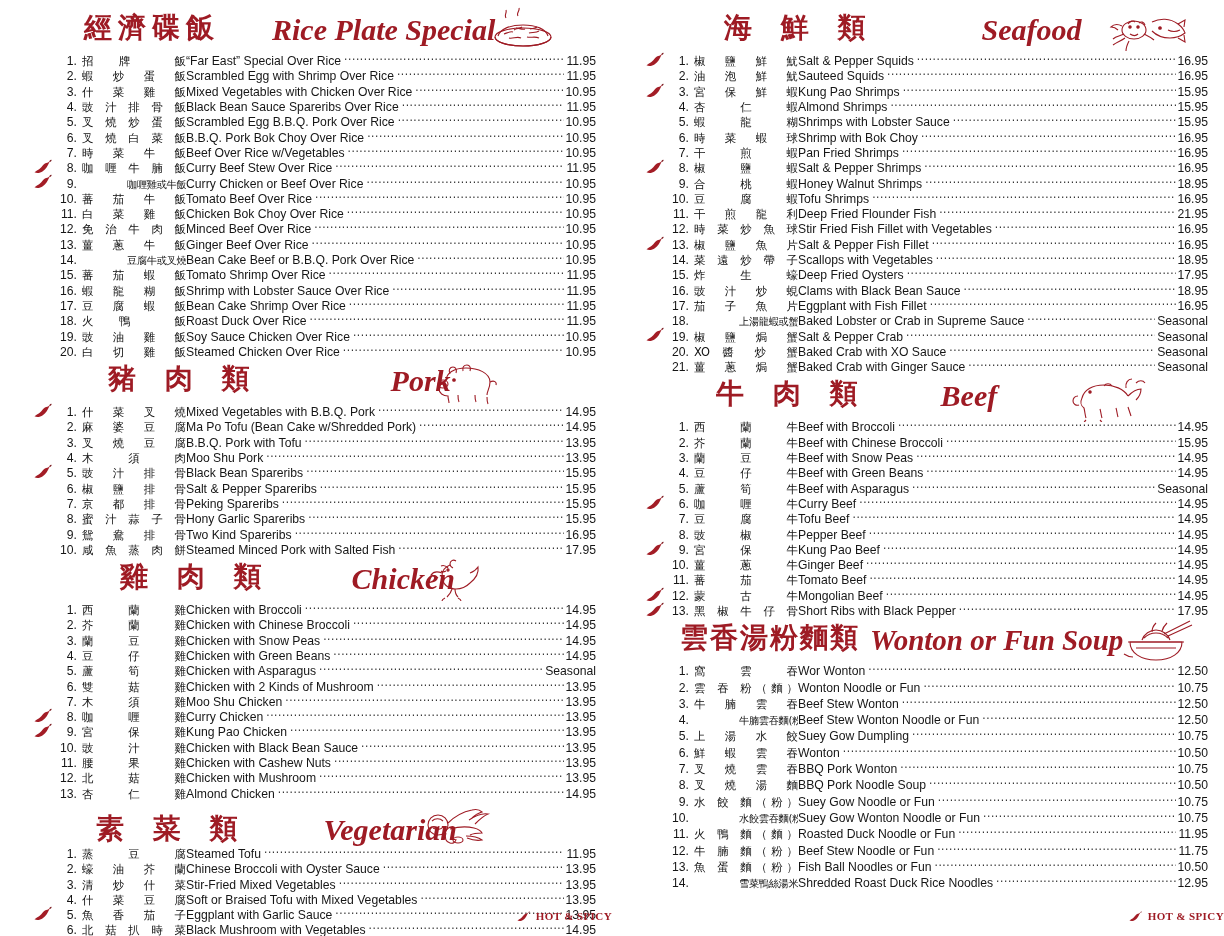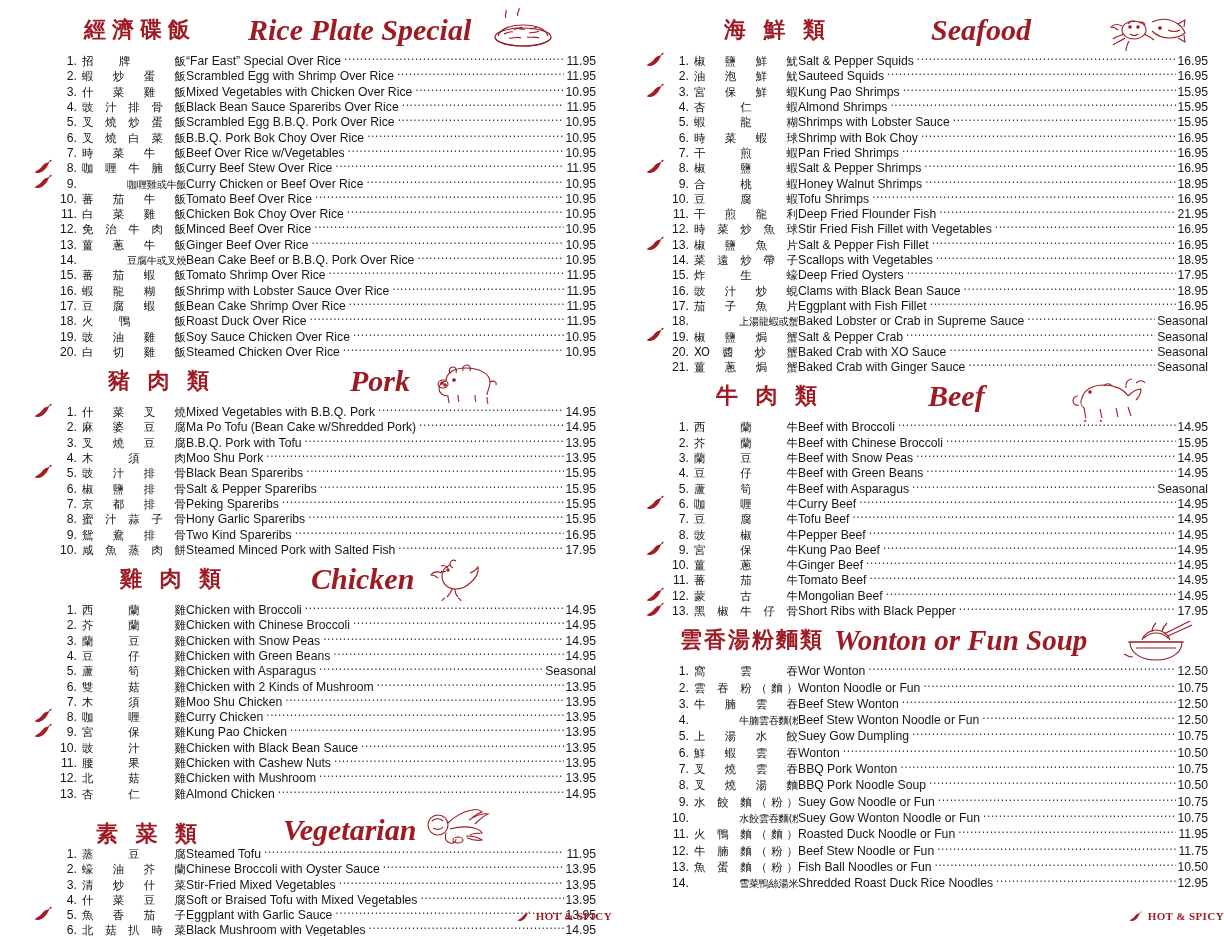--- a/index.html
+++ b/index.html
@@ -25,22 +25,22 @@
   
   .section { position: relative; }
   .sec-head {
     position: relative;
     height: 44px;
     display: flex;
     align-items: center;
   }
   .cn-title {
     color: #9e1b24;
-    font-family: Liberation Serif, serif;
-    font-size: 22px;
+    font-family: Liberation Mono, monospace;
+    font-size: 28px;
     font-weight: 700;
     letter-spacing: 6px;
     line-height: 1;
     white-space: nowrap;
   }
   .en-title {
     color: #9e1b24;
     font-family: "Liberation Serif", serif;
     font-style: italic;
     font-weight: 700;
@@ -591,21 +591,21 @@
             <span class="cn">北菇扒時菜</span>
             <span class="name">Black Mushroom with Vegetables</span>
             <span class="dots"></span>
             <span class="price">14.95</span>
           </div>
         </div>
       </div>
     </div>
   <div class="col col-right">
       <div class="section">
-        <div class="sec-head" style="padding-left: 56px;">
+        <div class="sec-head" style="padding-left: 56px; gap: 10px;">
           <span class="cn-title">海 鮮 類</span>
           <span class="en-title" style="margin-left: 100px;">Seafood</span>
           <span class="deco" style="right: 18px;"><svg viewBox="0 0 110 50" width="110" height="50">
               <g fill="none" stroke="#9e1b24" stroke-width="1.1">
                 <path d="M58 16c8-4 18-4 26 2 4 3 6 6 7 9-4 3-9 5-15 5-7 0-14-3-18-7"></path>
                 <path d="M84 18l7-4-1 7M84 32l7 4-1-7"></path>
                 <circle cx="66" cy="22" r="1.3" fill="#9e1b24"></circle>
                 <path d="M74 24c4 2 8 2 12 0"></path>
                 <ellipse cx="40" cy="24" rx="12" ry="9"></ellipse>
                 <path d="M34 18c2-3 5-4 7-2m4 1c2-2 5-1 6 2"></path>
@@ -794,21 +794,21 @@
             <span class="cn">薑 蔥 焗 蟹</span>
             <span class="name">Baked Crab with Ginger Sauce</span>
             <span class="dots"></span>
             <span class="price">Seasonal</span>
           </div>
         </div>
       </div>
       <div class="section">
         <div class="sec-head" style="padding-left: 48px;">
           <span class="cn-title">牛 肉 類</span>
-          <span class="en-title" style="margin-left: 105px;">Beef</span>
+          <span class="en-title" style="margin-left: 77px;">Beef</span>
           <span class="deco" style="right: 52px;"><svg viewBox="0 0 110 50" width="110" height="50">
               <g fill="none" stroke="#9e1b24" stroke-width="1.1">
                 <path d="M22 26c2-8 10-13 22-13 10 0 20 4 24 11"></path>
                 <path d="M22 26c-2 4-1 8 2 10 1 4 1 7 2 10m14-9c1 3 1 6 2 9m14-10c1 3 1 6 2 9m10-10c1 3 2 6 3 9"></path>
                 <path d="M68 24c4-4 9-7 13-7 0 4-2 8-5 11"></path>
                 <path d="M66 16c-1-5 2-9 6-9m4 4c3-3 7-3 9 0"></path>
                 <path d="M18 24c-3 0-5 2-5 5s3 5 6 4"></path>
                 <circle cx="30" cy="20" r="1.2" fill="#9e1b24"></circle>
                 <path d="M44 14c2-3 6-3 8 0"></path>
                 <path d="M26 48c-1 1-2 2-2 3m16-3c1 1 2 2 2 3"></path>

